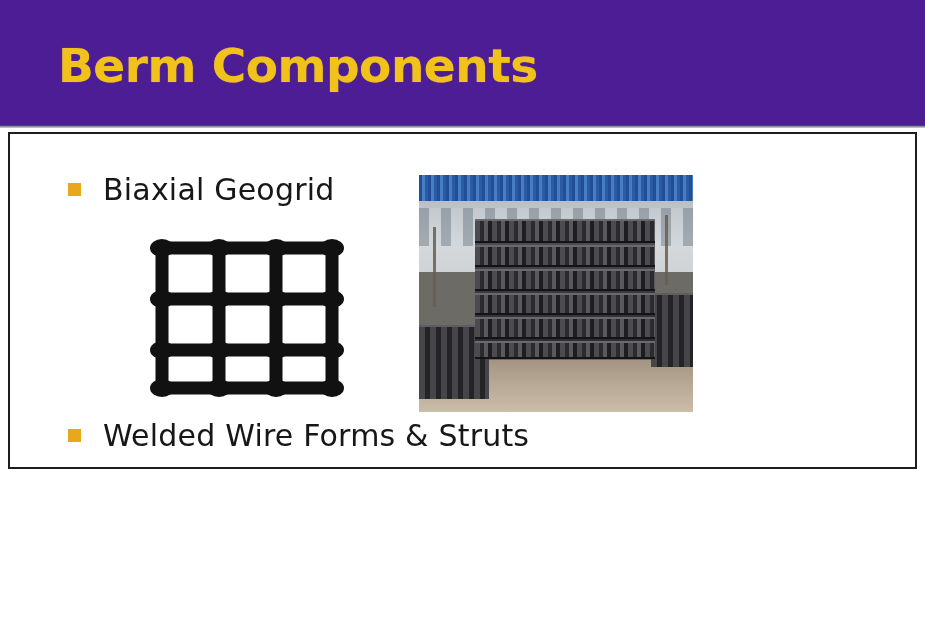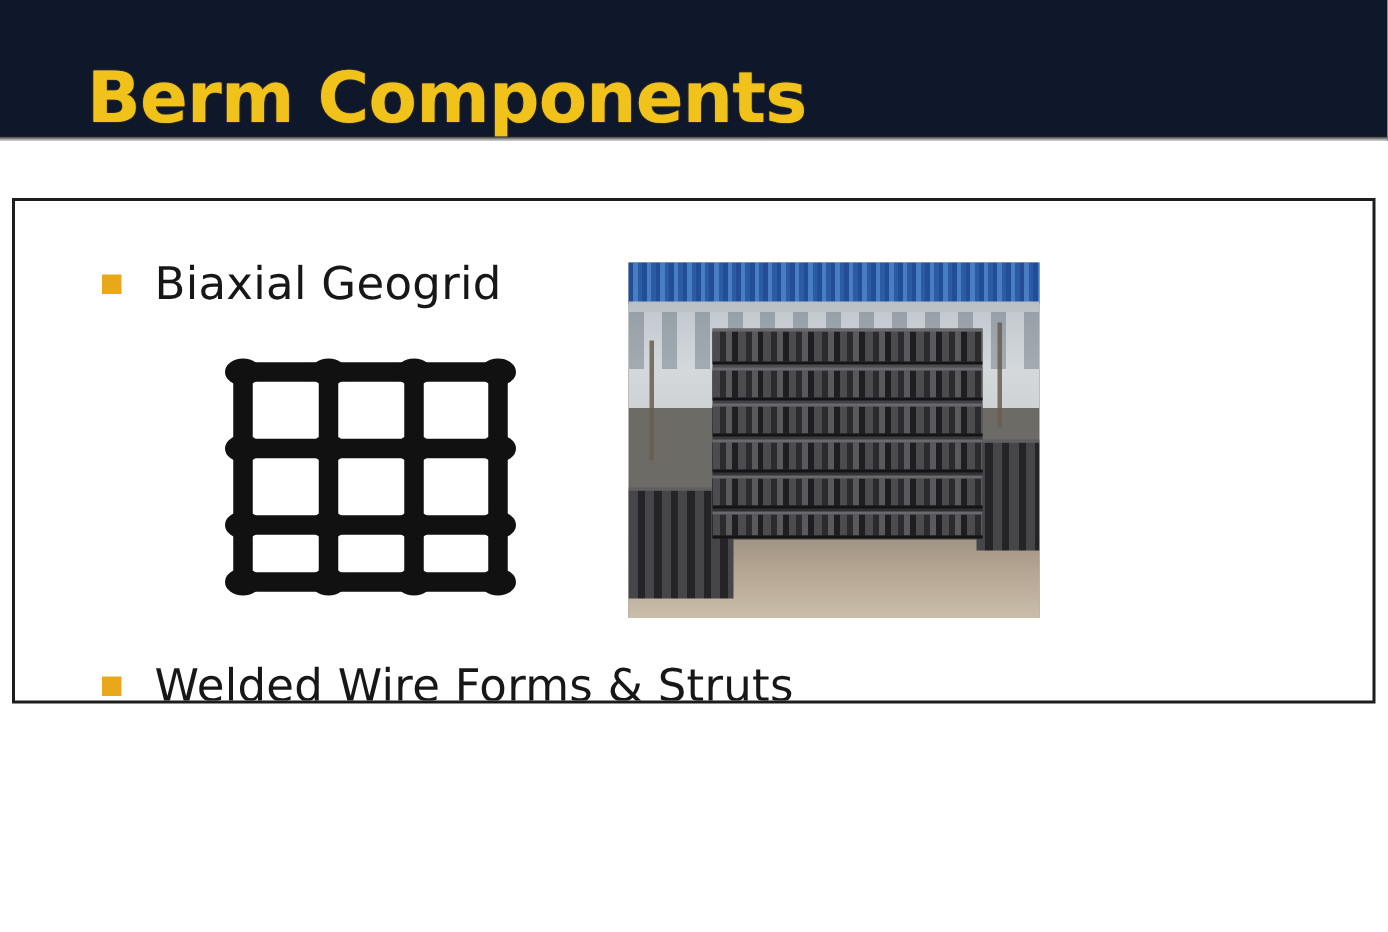--- a/index.html
+++ b/index.html
@@ -21,22 +21,22 @@
     background: #ffffff;
     box-sizing: border-box;
   }
 
   
   .header-band {
     position: absolute;
     left: 0;
     top: 0;
     width: 925px;
-    height: 94px;
-    background: #0f172a;
+    height: 128px;
+    background: #4c1d95;
     overflow: hidden;
   }
   .header-band::after {
     content: "";
     position: absolute;
     left: 0;
     bottom: 0;
     width: 100%;
     height: 3px;
     background: linear-gradient(to bottom, #2b2b2b 0%, #8d8d8d 50%, #d8d8d8 100%);
@@ -77,21 +77,21 @@
   }
 
   
   .bullet-row {
     position: absolute;
     display: flex;
     align-items: center;
     white-space: nowrap;
   }
   .bullet-row.b1 { left: 58px; top: 38px; }
-  .bullet-row.b2 { left: 58px; top: 306px; }
+  .bullet-row.b2 { left: 58px; top: 284px; }
 
   .bullet-marker {
     width: 13px;
     height: 13px;
     background: #e9a81c;
     margin-right: 22px;
     flex: none;
   }
   .bullet-text {
     font-size: 30px;

